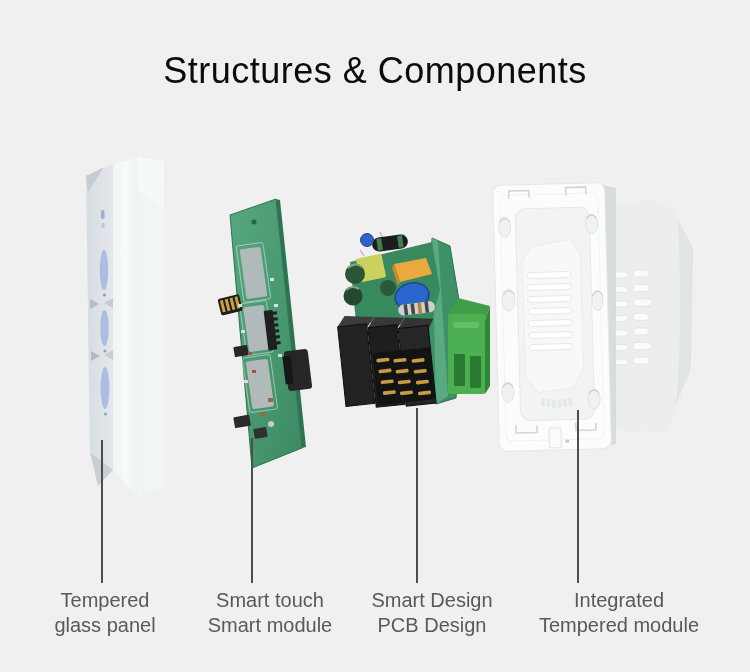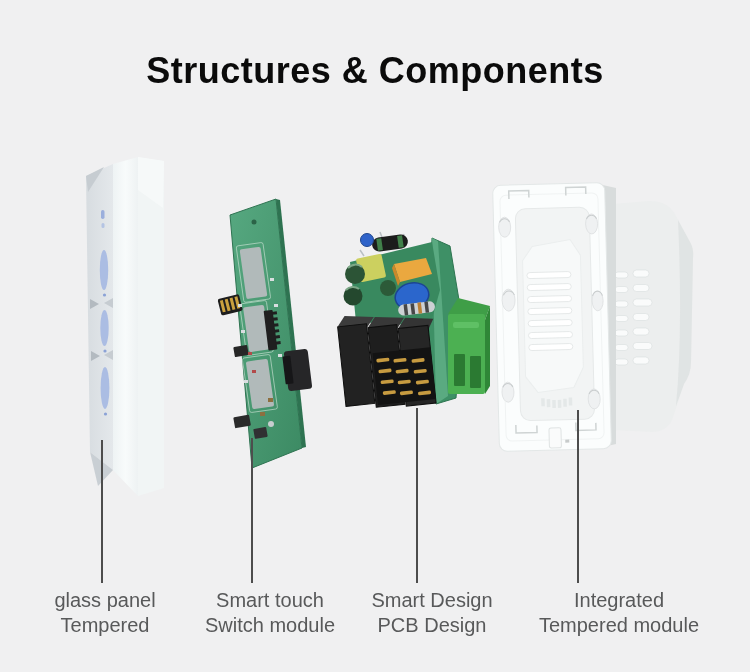--- a/index.html
+++ b/index.html
@@ -2,21 +2,21 @@
 <html><head>
 <meta charset="utf-8">
 <style>
   html,body{margin:0;padding:0;}
   .stage{
     position:relative;width:750px;height:672px;background:#f0f0f1;
     overflow:hidden;font-family:"Liberation Sans",sans-serif;
   }
   .title{
     position:absolute;left:0;right:0;top:50px;margin:0;
-    text-align:center;font-size:36px;font-weight:bold;letter-spacing:.5px;
+    text-align:center;font-size:36px;font-weight:normal;letter-spacing:.5px;
     color:#0b0b0b;
   }
   figure{margin:0;padding:0;position:absolute;z-index:1;}
   .fig-glass{left:64px;top:148px;width:120px;height:370px;}
   .fig-pcb{left:214px;top:184px;width:100px;height:290px;}
   .fig-asm{left:336px;top:226px;width:155px;height:190px;}
   .fig-mod{left:482px;top:172px;width:215px;height:292px;}
   figure svg{display:block;width:100%;height:100%;}
   .leader{position:absolute;width:2px;background:#4d4d4d;z-index:5;}
   .leader-1{left:101px;top:440px;height:143px;}
@@ -286,26 +286,26 @@
       </g>
     </svg>
   </figure>
 
   <div class="leader leader-1"></div>
   <div class="leader leader-2"></div>
   <div class="leader leader-3"></div>
   <div class="leader leader-4"></div>
 
   <div class="label label-1">
+    <span>Tempered</span>
     <span>glass panel</span>
-    <span>Tempered</span>
   </div>
   <div class="label label-2">
     <span>Smart touch</span>
-    <span>Switch module</span>
+    <span>Smart module</span>
   </div>
   <div class="label label-3">
     <span>Smart Design</span>
     <span>PCB Design</span>
   </div>
   <div class="label label-4">
     <span>Integrated</span>
     <span>Tempered module</span>
   </div>
 

